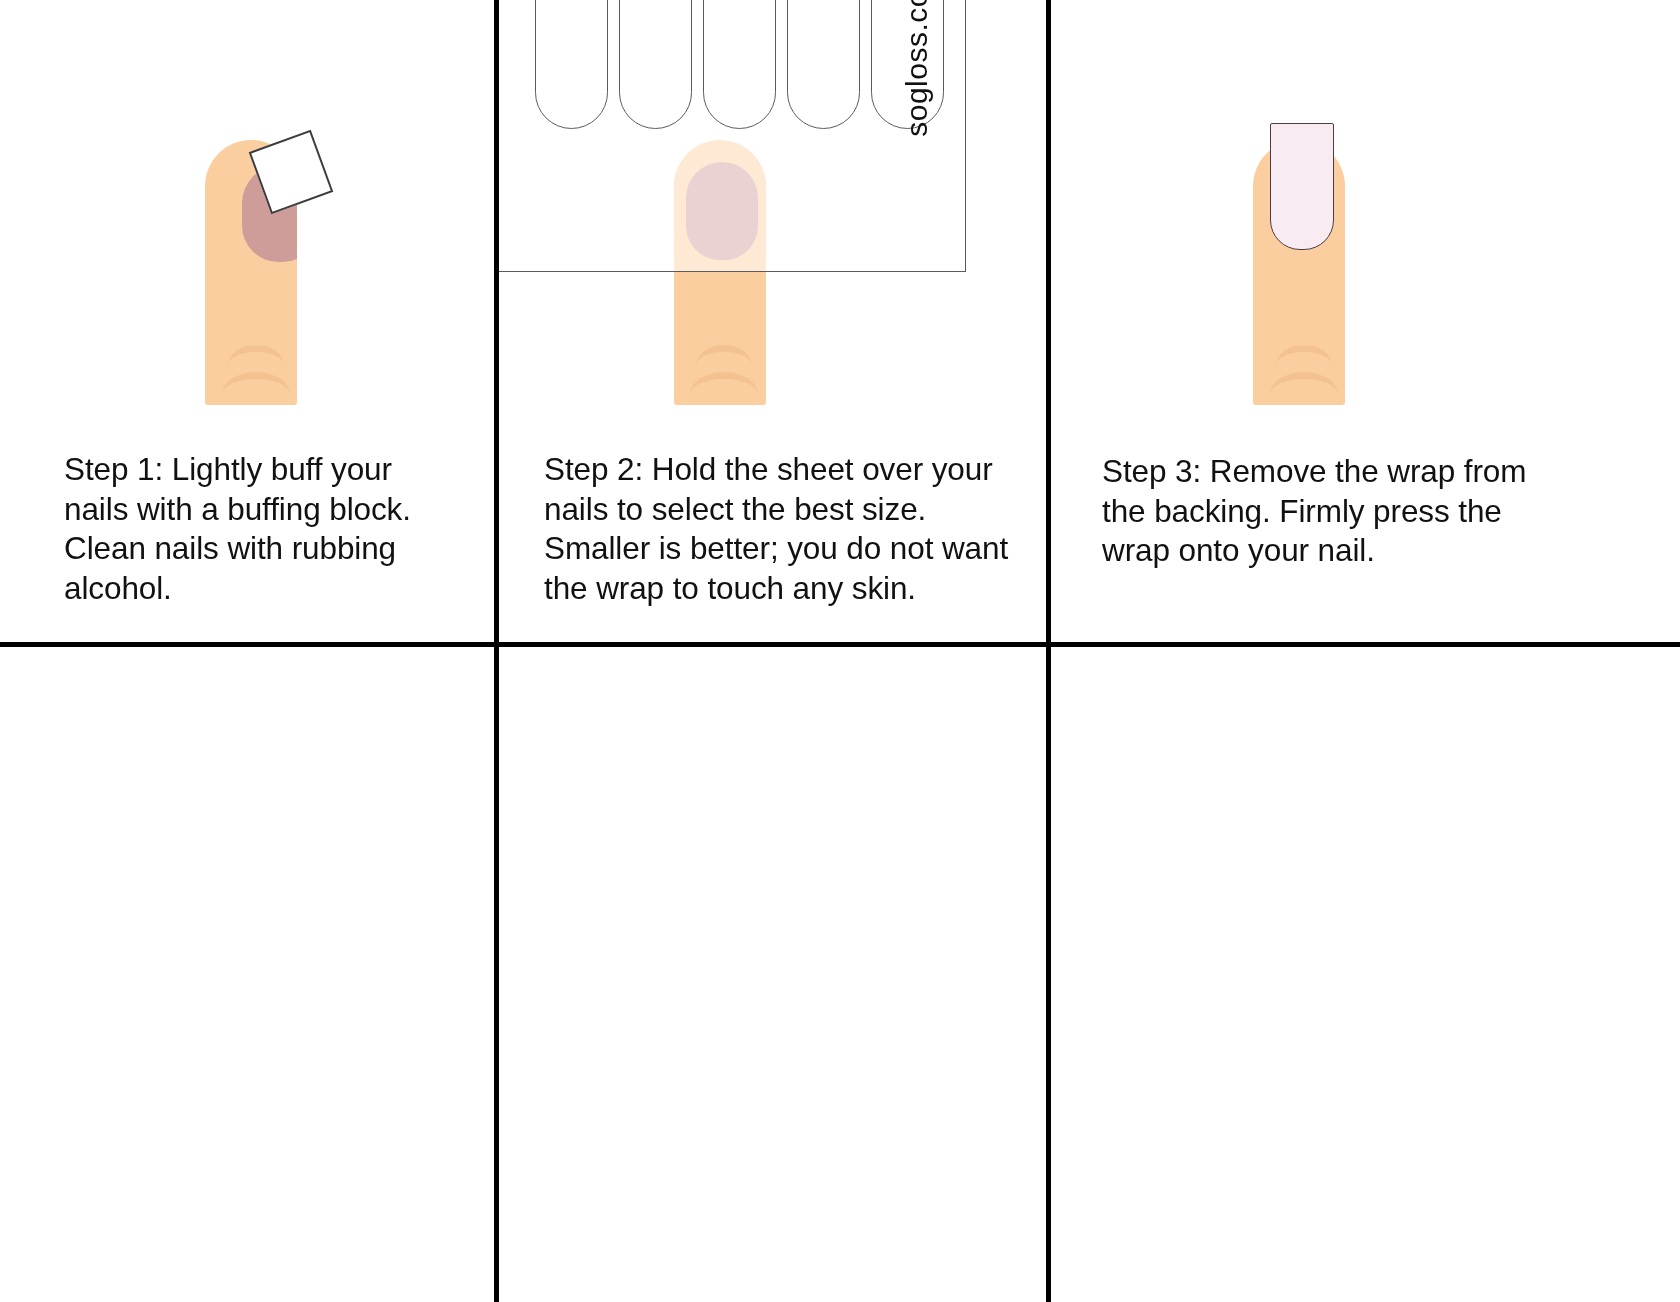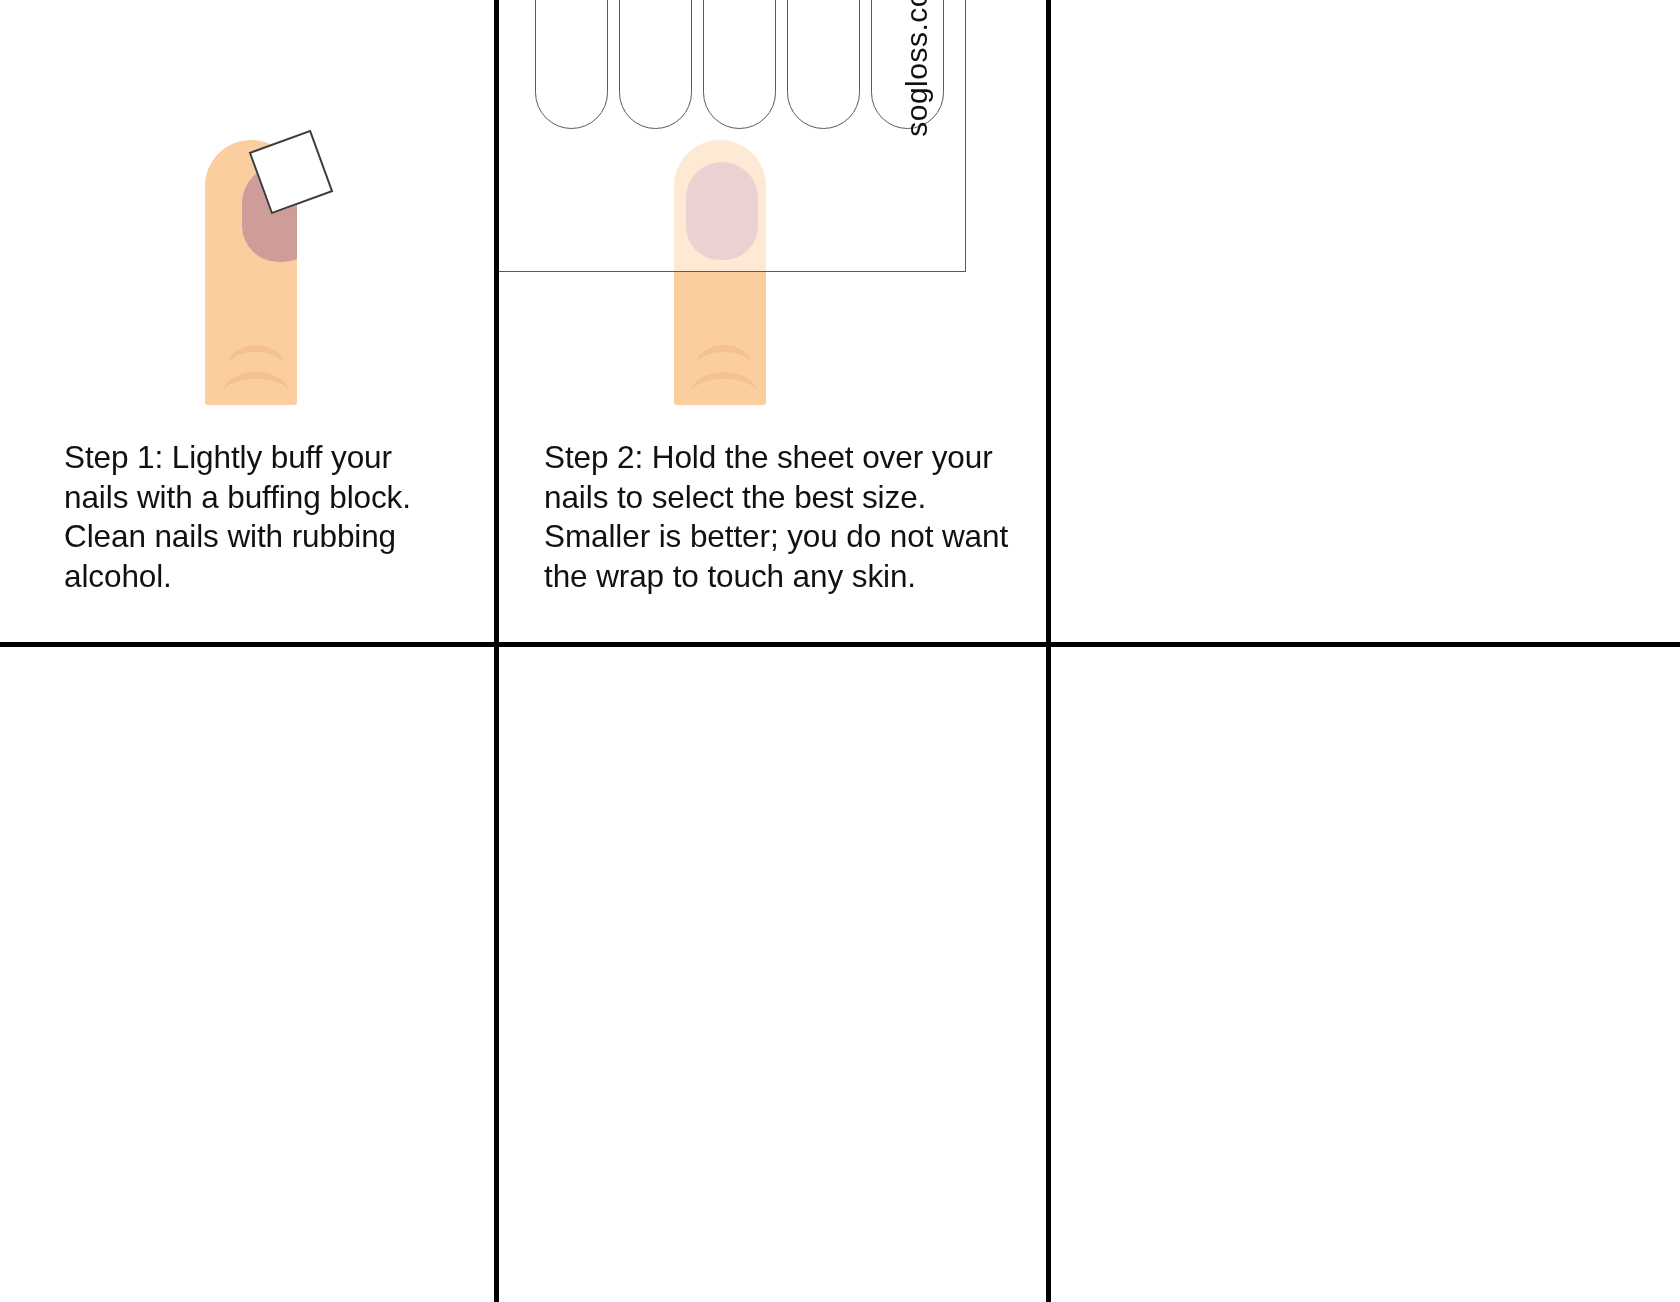--- a/index.html
+++ b/index.html
@@ -69,20 +69,21 @@
 
   
   .caption {
     position: absolute;
     font-family: "Liberation Sans", sans-serif;
     font-size: 31.5px;
     line-height: 1.26;
     color: #111111;
     letter-spacing: -0.1px;
     white-space: pre-line;
+    margin-top: 12px;
   }
 
   
   .finger-up {
     position: absolute;
     background: #FBCE9F;
     border-radius: 76px 76px 4px 4px;
   }
   .knuckle {
     position: absolute;
@@ -264,20 +265,29 @@
           <div class="wrap-cell" style="left:372px;">
             
           </div>
         </div>
 
         <div class="watermark">sogloss.co</div>
       </div>
       <div class="caption">Step 2: Hold the sheet over your nails to select the best size. Smaller is better; you do not want the wrap to touch any skin.</div>
     </div>
 
+    <div class="panel" id="p3">
+      <div class="art">
+        <div class="finger-up"></div>
+        <div class="wrap-on-nail"></div>
+        <div class="knuckle k1"></div>
+        <div class="knuckle k2"></div>
+      </div>
+      <div class="caption">Step 3: Remove the wrap from the backing. Firmly press the wrap onto your nail.</div>
+    </div>
 
     <div class="panel" id="p4">
       <div class="art">
         
         
         
         
         
       </div>
 

